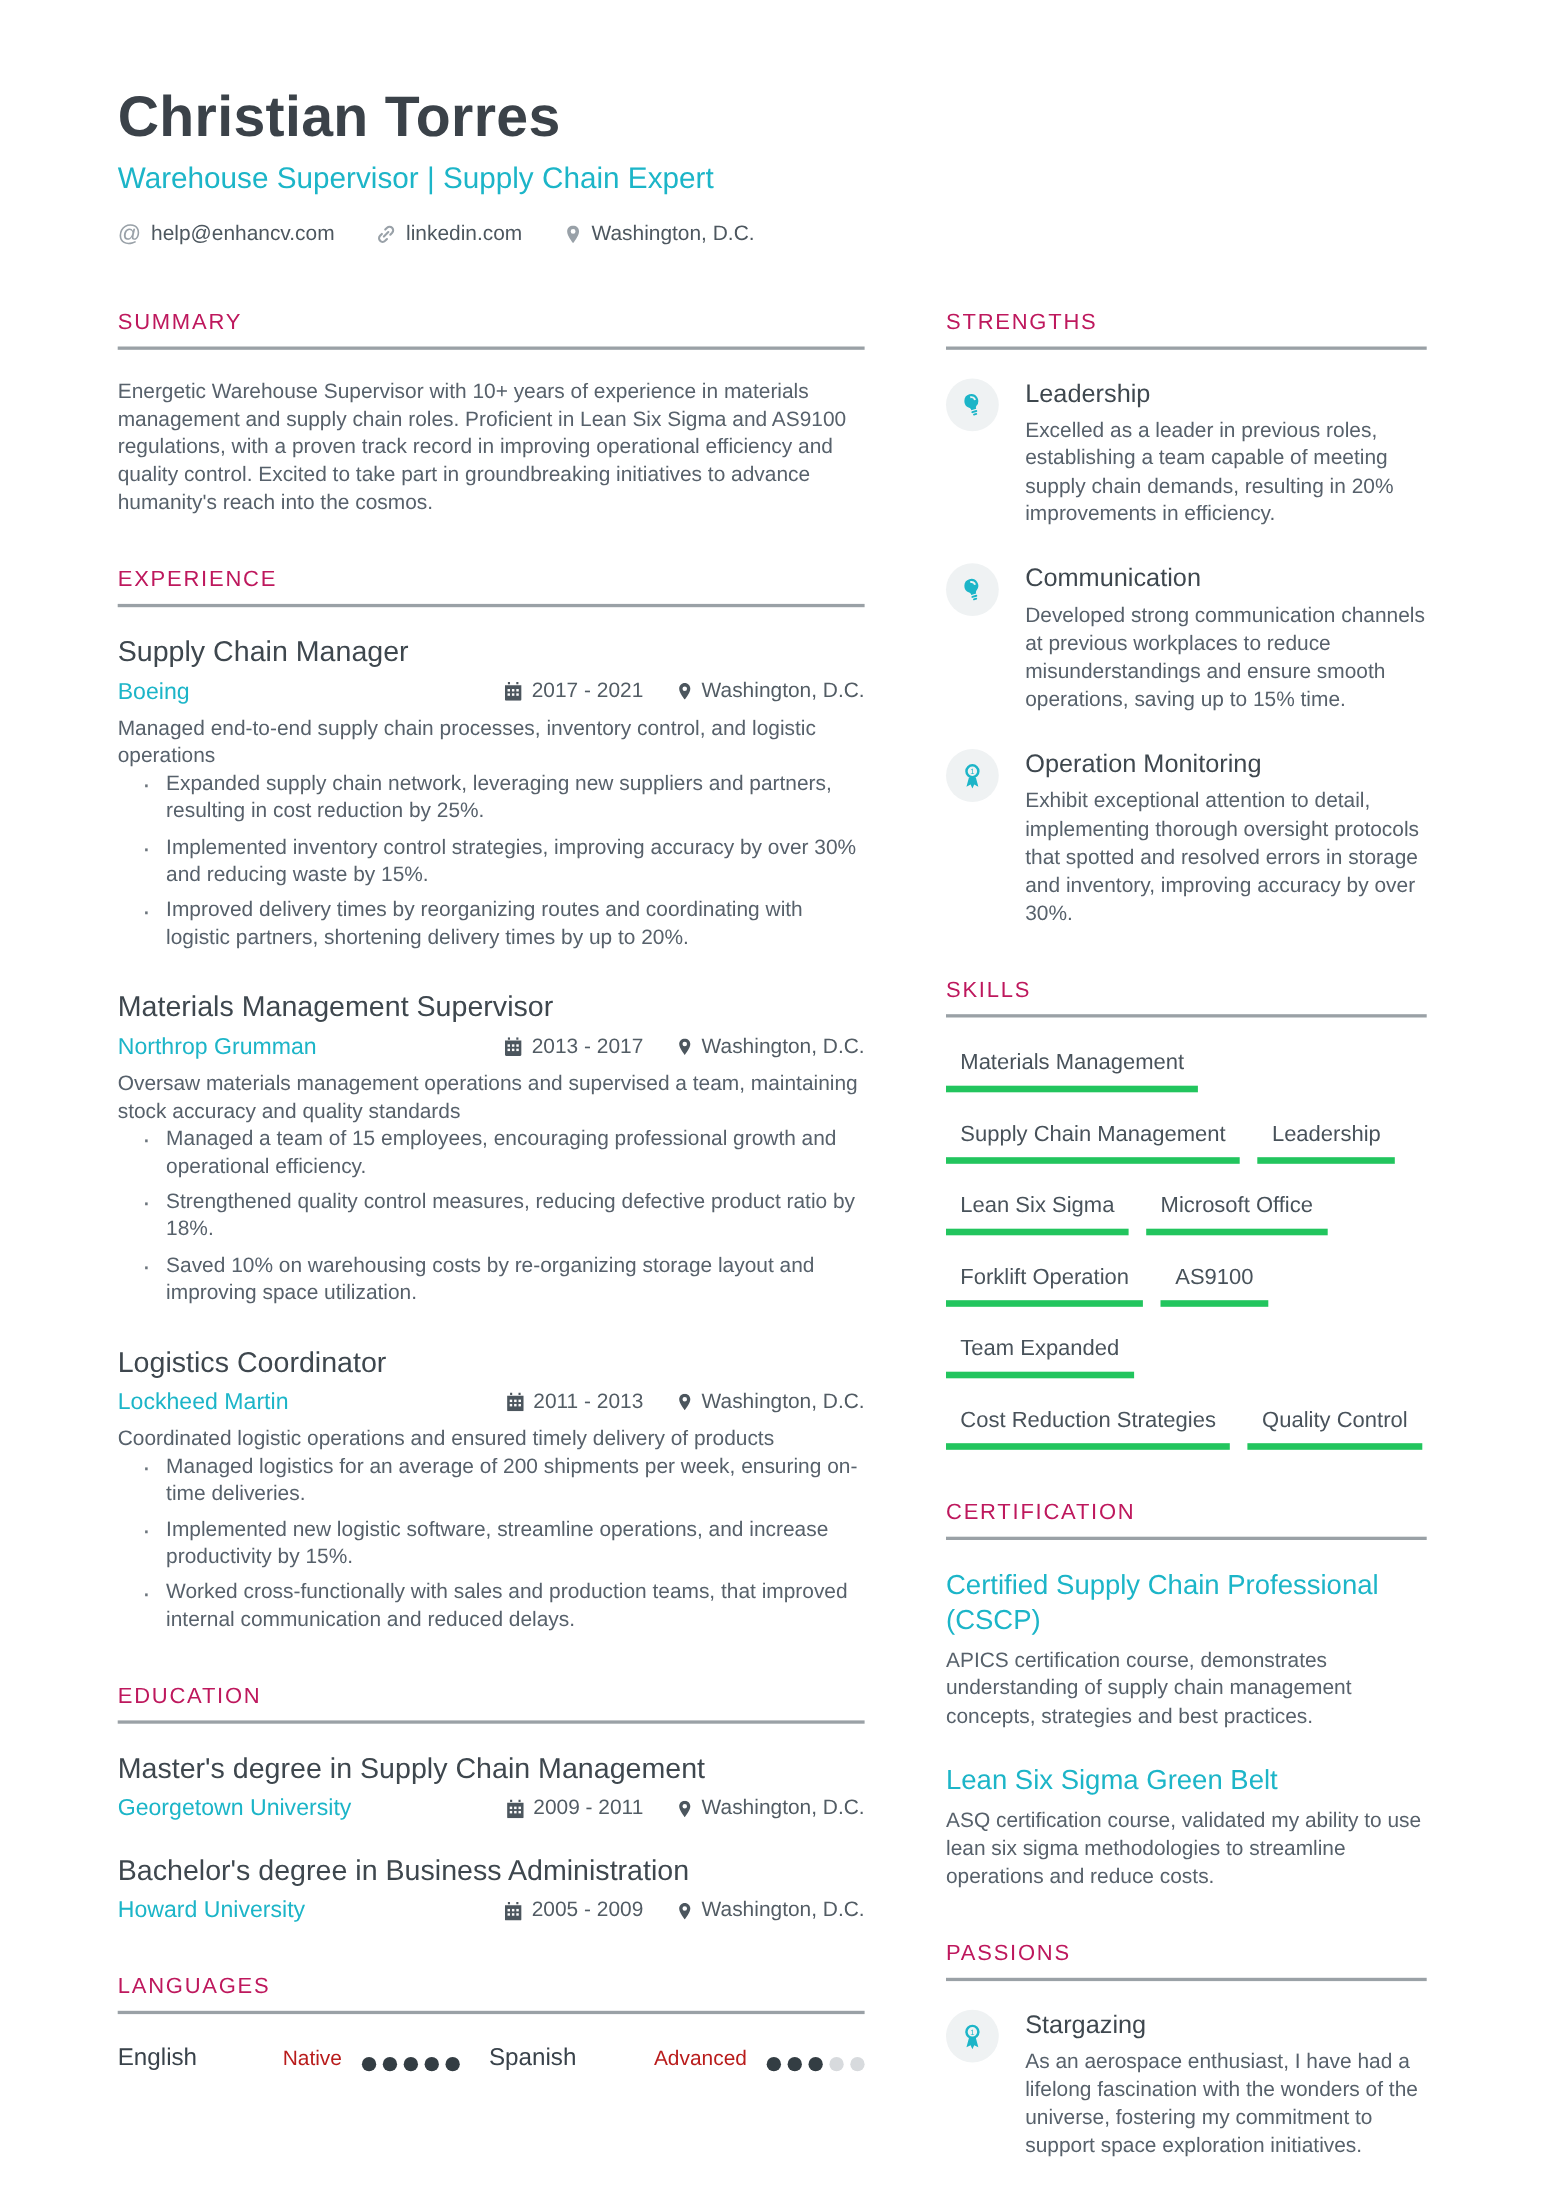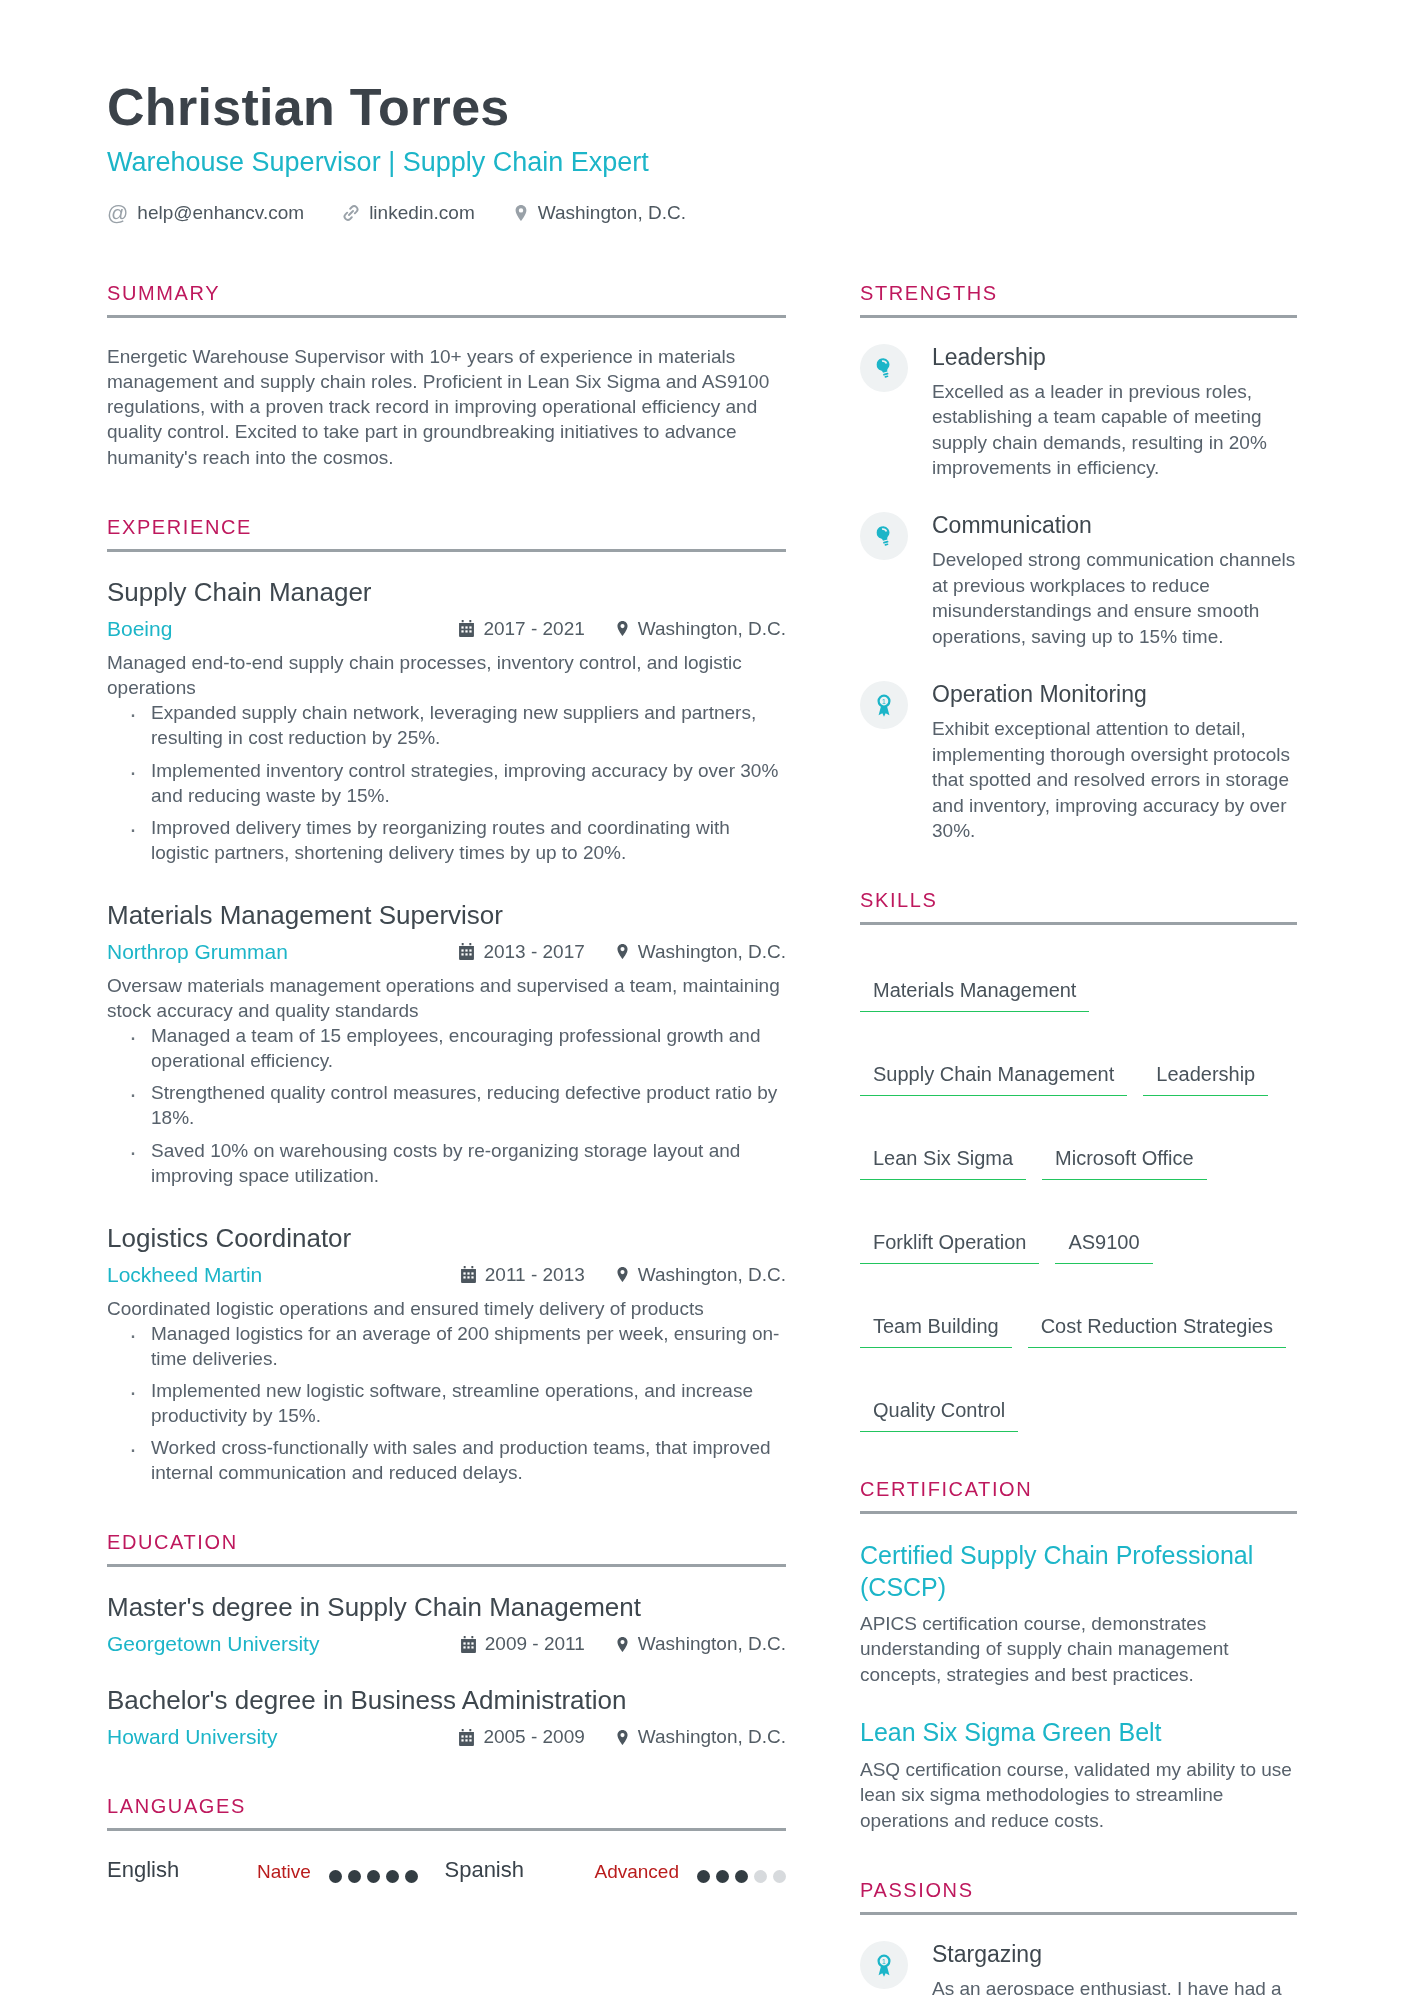--- a/index.html
+++ b/index.html
@@ -68,21 +68,21 @@
   .icircle {
     flex:none; width:48px; height:48px; border-radius:50%; background:#eff2f3;
     display:flex; align-items:center; justify-content:center; color:#1cb5c8;
   }
   .card h3 { margin:0 0 8px; font-size:23px; font-weight:500; color:#3e474e; }
   .card p { margin:0; font-size:19px; line-height:1.34; color:#57616b; }
 
   .skill-list { display:flex; flex-wrap:wrap; column-gap:16px; row-gap:27px; padding-top:4px; }
   .skill {
     font-size:20px; color:#48525a; padding:0 13px 9px;
-    border-bottom:1px solid #22c55e; white-space:nowrap;margin-top:24px;
+    border-bottom:6px solid #22c55e; white-space:nowrap;
   }
 
   .cert { margin-bottom:30px; }
   .cert h3 { margin:0 0 8px; font-size:25px; font-weight:400; color:#1cb5c8; line-height:1.25; }
   .cert p { margin:0; font-size:19px; line-height:1.34; color:#57616b; }
 
   .tilt { transform:rotate(-16deg); }
 </style>
 </head>
 <body>
@@ -390,21 +390,21 @@
       <section>
         <h2 class="sec">SKILLS</h2>
         <div class="skill-list">
           <span class="skill">Materials Management</span>
           <span class="skill">Supply Chain Management</span>
           <span class="skill">Leadership</span>
           <span class="skill">Lean Six Sigma</span>
           <span class="skill">Microsoft Office</span>
           <span class="skill">Forklift Operation</span>
           <span class="skill">AS9100</span>
-          <span class="skill">Team Building</span>
+          <span class="skill">Team Expanded</span>
           <span class="skill">Cost Reduction Strategies</span>
           <span class="skill">Quality Control</span>
         </div>
       </section>
 
       <section>
         <h2 class="sec">CERTIFICATION</h2>
         <div class="cert">
           <h3>Certified Supply Chain Professional (CSCP)</h3>
           <p>APICS certification course, demonstrates understanding of supply chain management concepts, strategies and best practices.</p>

